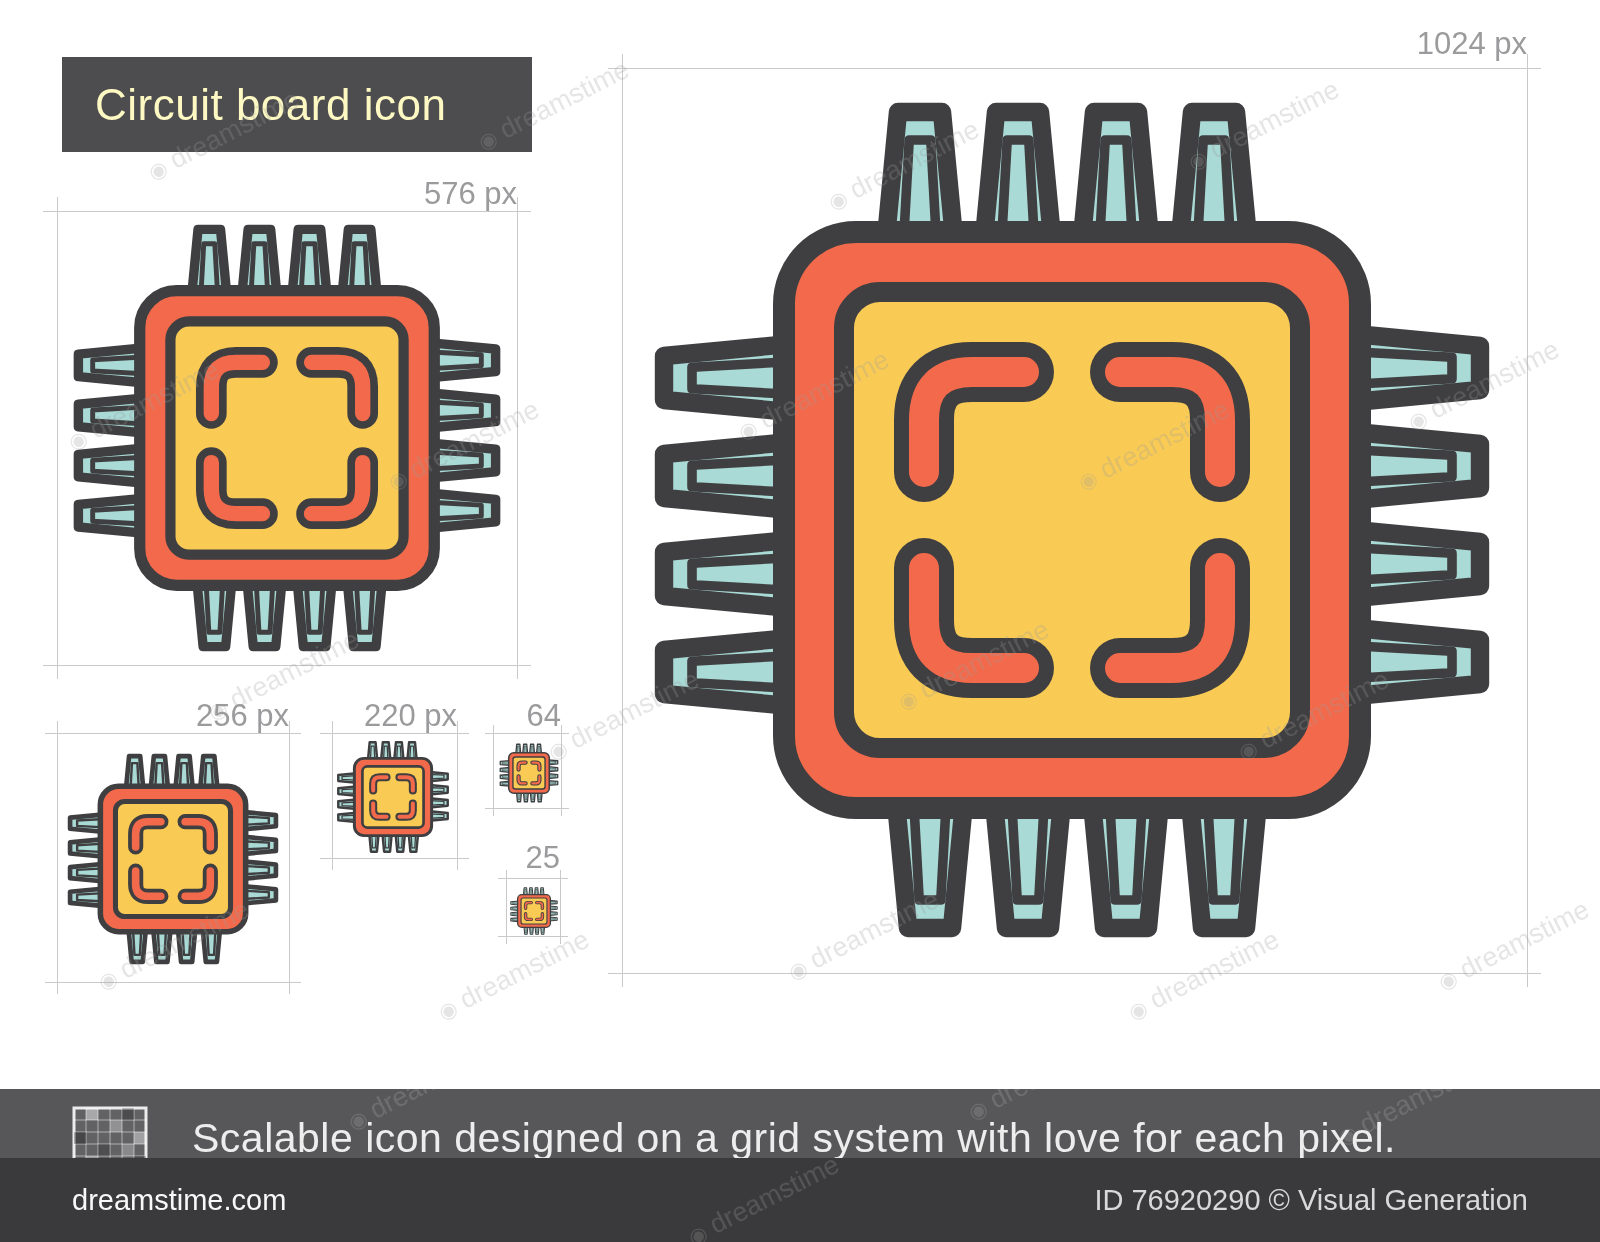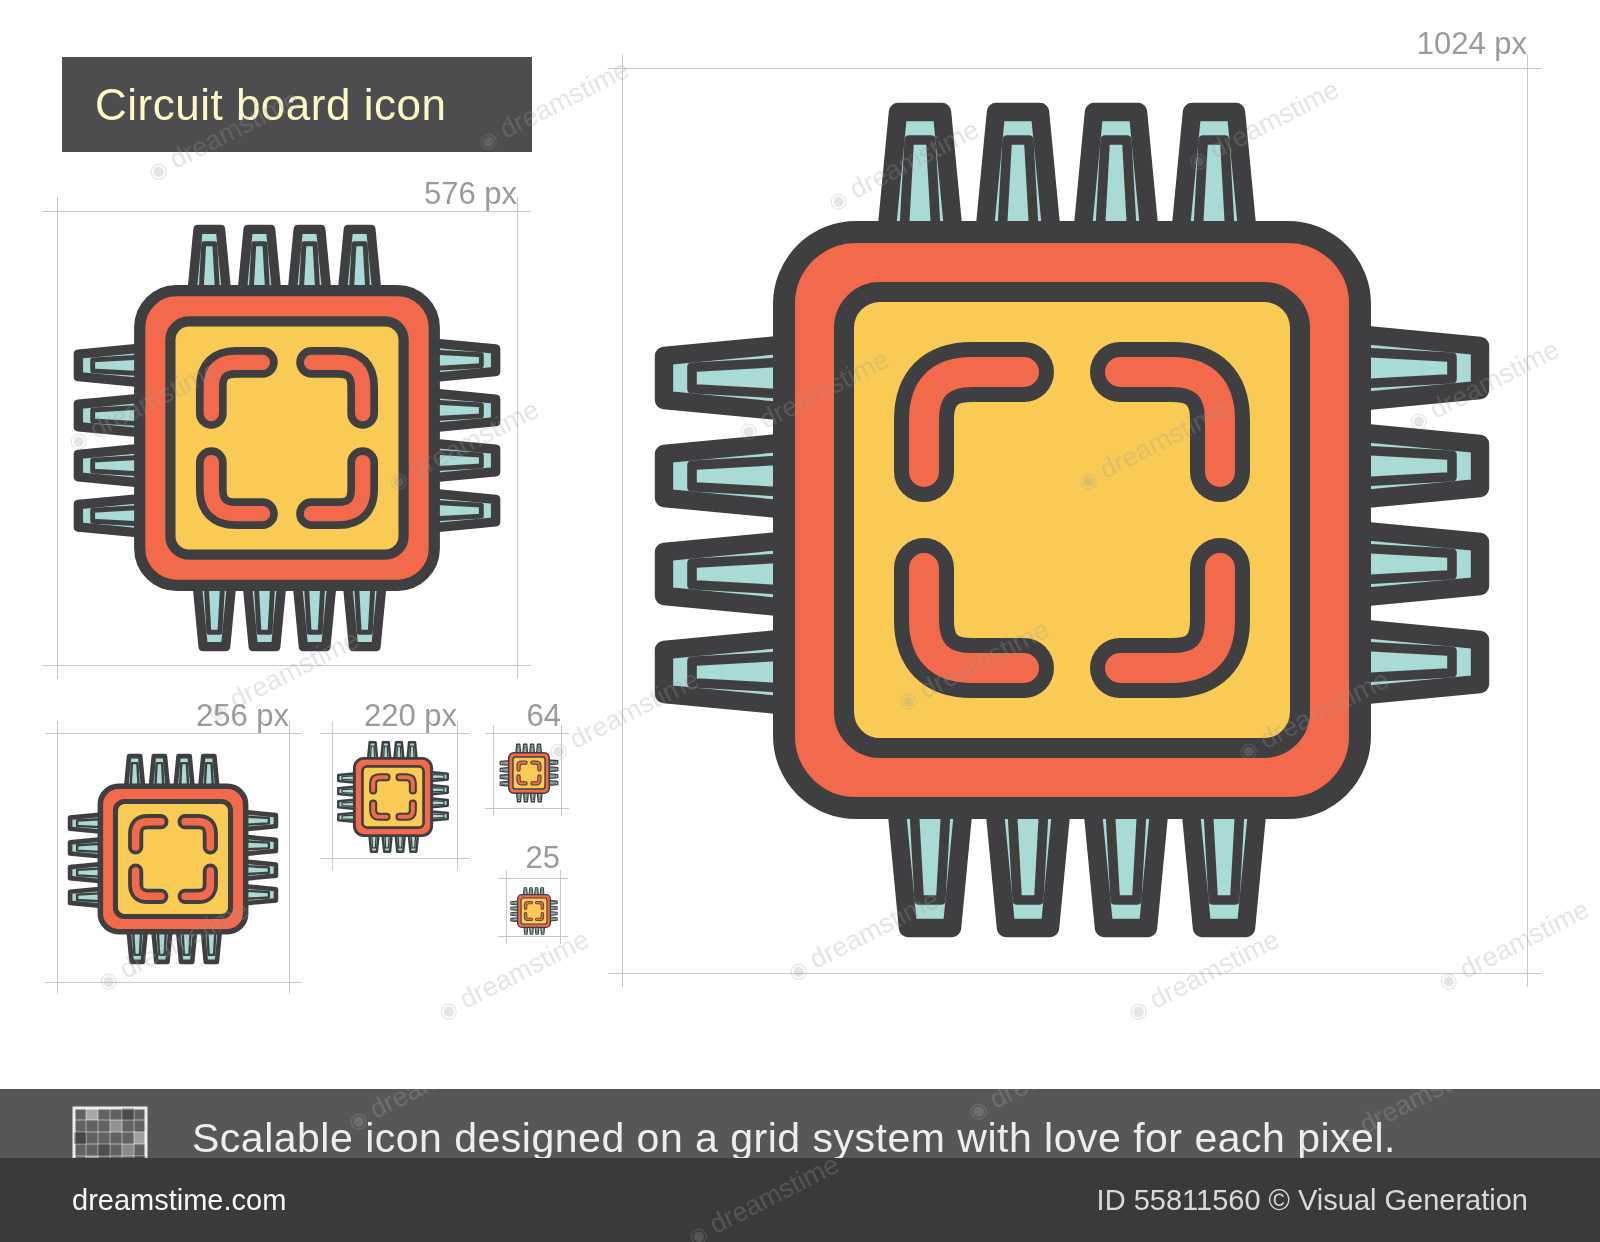--- a/index.html
+++ b/index.html
@@ -192,21 +192,21 @@
       <rect x="50" y="38" width="12" height="12" fill="rgba(255,255,255,0.25)"></rect>
       <rect x="14" y="50" width="12" height="12" fill="rgba(255,255,255,0.35)"></rect>
       <rect x="62" y="50" width="12" height="12" fill="rgba(0,0,0,0.25)"></rect>
     </g>
   </svg>
   <div class="message-text">Scalable icon designed on a grid system with love for each pixel.</div>
 </div>
 
 <div class="abs footer-bar">
   <span class="footer-site">dreamstime.com</span>
-  <span class="footer-credit">ID 55811560 © Visual Generation</span>
+  <span class="footer-credit">ID 76920290 © Visual Generation</span>
 </div>
 
 <div class="wm" style="left:140px;top:120px;"><span class="wm-g">◉</span><span>dreamstime</span></div>
 <div class="wm" style="left:470px;top:90px;"><span class="wm-g">◉</span><span>dreamstime</span></div>
 <div class="wm" style="left:820px;top:150px;"><span class="wm-g">◉</span><span>dreamstime</span></div>
 <div class="wm" style="left:1180px;top:110px;"><span class="wm-g">◉</span><span>dreamstime</span></div>
 <div class="wm" style="left:60px;top:390px;"><span class="wm-g">◉</span><span>dreamstime</span></div>
 <div class="wm" style="left:380px;top:430px;"><span class="wm-g">◉</span><span>dreamstime</span></div>
 <div class="wm" style="left:730px;top:380px;"><span class="wm-g">◉</span><span>dreamstime</span></div>
 <div class="wm" style="left:1070px;top:430px;"><span class="wm-g">◉</span><span>dreamstime</span></div>

